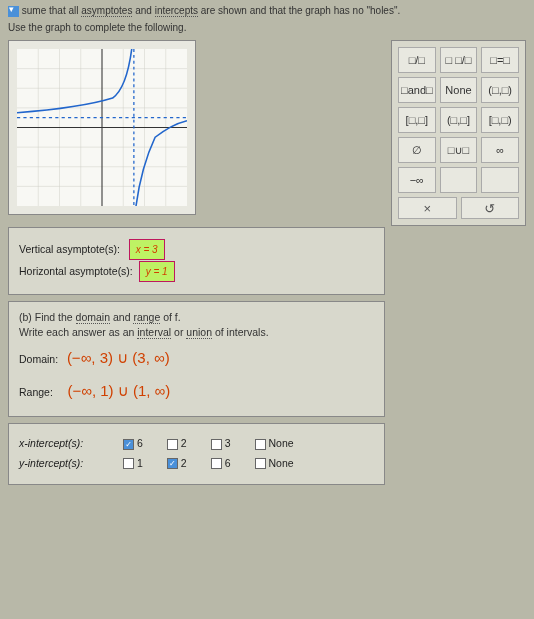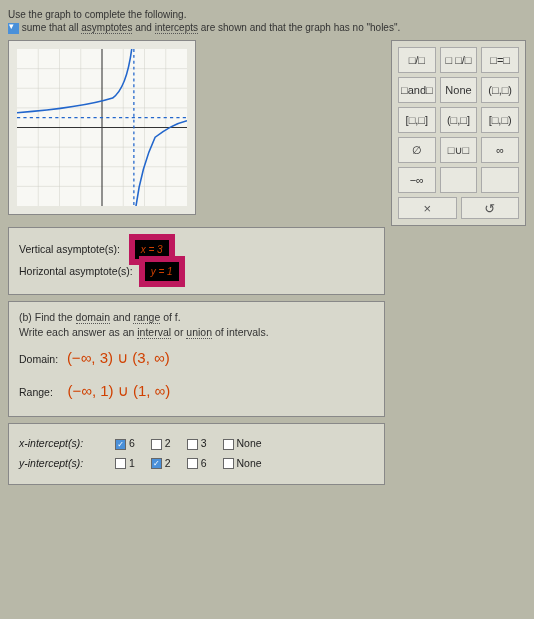--- a/index.html
+++ b/index.html
@@ -7,42 +7,42 @@
 .header{padding:4px 8px 2px}
 .header-line{font-size:10px;color:#333;line-height:1.3}
 .dotted{border-bottom:1px dotted #555}
 .main{display:flex;gap:6px;padding:4px 8px}
 .left{flex:1}
 .graph-box{border:1px solid #888;background:#e8e8e0;padding:8px;width:188px;height:175px;margin-bottom:12px;position:relative}
 .graph{width:100%;height:100%;position:relative;background:#f8f8f4}
 .qa{border:1px solid #888;padding:8px 10px;background:#d8d8cc;margin-bottom:6px;font-size:10.5px;line-height:1.5}
 .label-text{color:#333;margin-bottom:6px}
 .ans-line{margin:6px 0}
-.formula{background:#000000;border:6px solid #be185d;padding:4px 6px;color:#d04000;font-style:italic;font-size:10px}
+.formula{background:#bef264;border:1px solid #be185d;padding:4px 6px;color:#d04000;font-style:italic;font-size:10px}
 .interval{color:#d04000;font-size:15px}
-.check-row{display:flex;gap:16px;align-items:center;margin:4px 0}
+.check-row{display:flex;gap:24px;align-items:center;margin:4px 0}
 .cb{width:11px;height:11px;border:1px solid #666;display:inline-block;vertical-align:middle;margin-right:3px;background:#fff}
 .cb.checked{background:#4a90d9}
 .cb.checked::after{content:"✓";color:#fff;font-size:8px;display:block;text-align:center;line-height:9px}
 .right{width:135px}
 .palette{border:1px solid #888;background:#d8d8cc;padding:6px}
 .pal-grid{display:grid;grid-template-columns:repeat(3,1fr);gap:4px}
 .pal-cell{border:1px solid #aaa;background:#e8e8e0;height:26px;display:flex;align-items:center;justify-content:center;font-size:11px;color:#333}
 .pal-actions{display:flex;gap:4px;margin-top:4px}
 .pal-btn{flex:1;border:1px solid #aaa;background:#e8e8e0;height:22px;display:flex;align-items:center;justify-content:center;font-size:13px;color:#555}
 .arrow{background:#4a90d9;width:11px;height:11px;display:inline-block;vertical-align:middle;position:relative}
 .arrow::after{content:"▾";color:#fff;font-size:9px;position:absolute;left:1px;top:-2px}
 .italic{font-style:italic}
 </style>
 </head>
 <body>
 
 <div class="header">
+  <div class="header-line"><span class="arrow"></span> <span>sume that all </span><span class="dotted">asymptotes</span><span> and </span><span class="dotted">intercepts</span><span> are shown and that the graph has no "holes".</span></div>
   <div class="header-line" style="margin-top:4px">Use the graph to complete the following.</div>
-  <div class="header-line"><span class="arrow"></span> <span>sume that all </span><span class="dotted">asymptotes</span><span> and </span><span class="dotted">intercepts</span><span> are shown and that the graph has no "holes".</span></div>
 </div>
 
 <div class="main">
 <div class="left">
 
 <div class="graph-box">
 <svg class="graph" viewBox="-8 -8 16 16" preserveAspectRatio="none">
 <g stroke="#d0d0c8" stroke-width="0.05">
 <line x1="-8" y1="-6" x2="8" y2="-6"></line>
             <line x1="-8" y1="-4" x2="8" y2="-4"></line>

